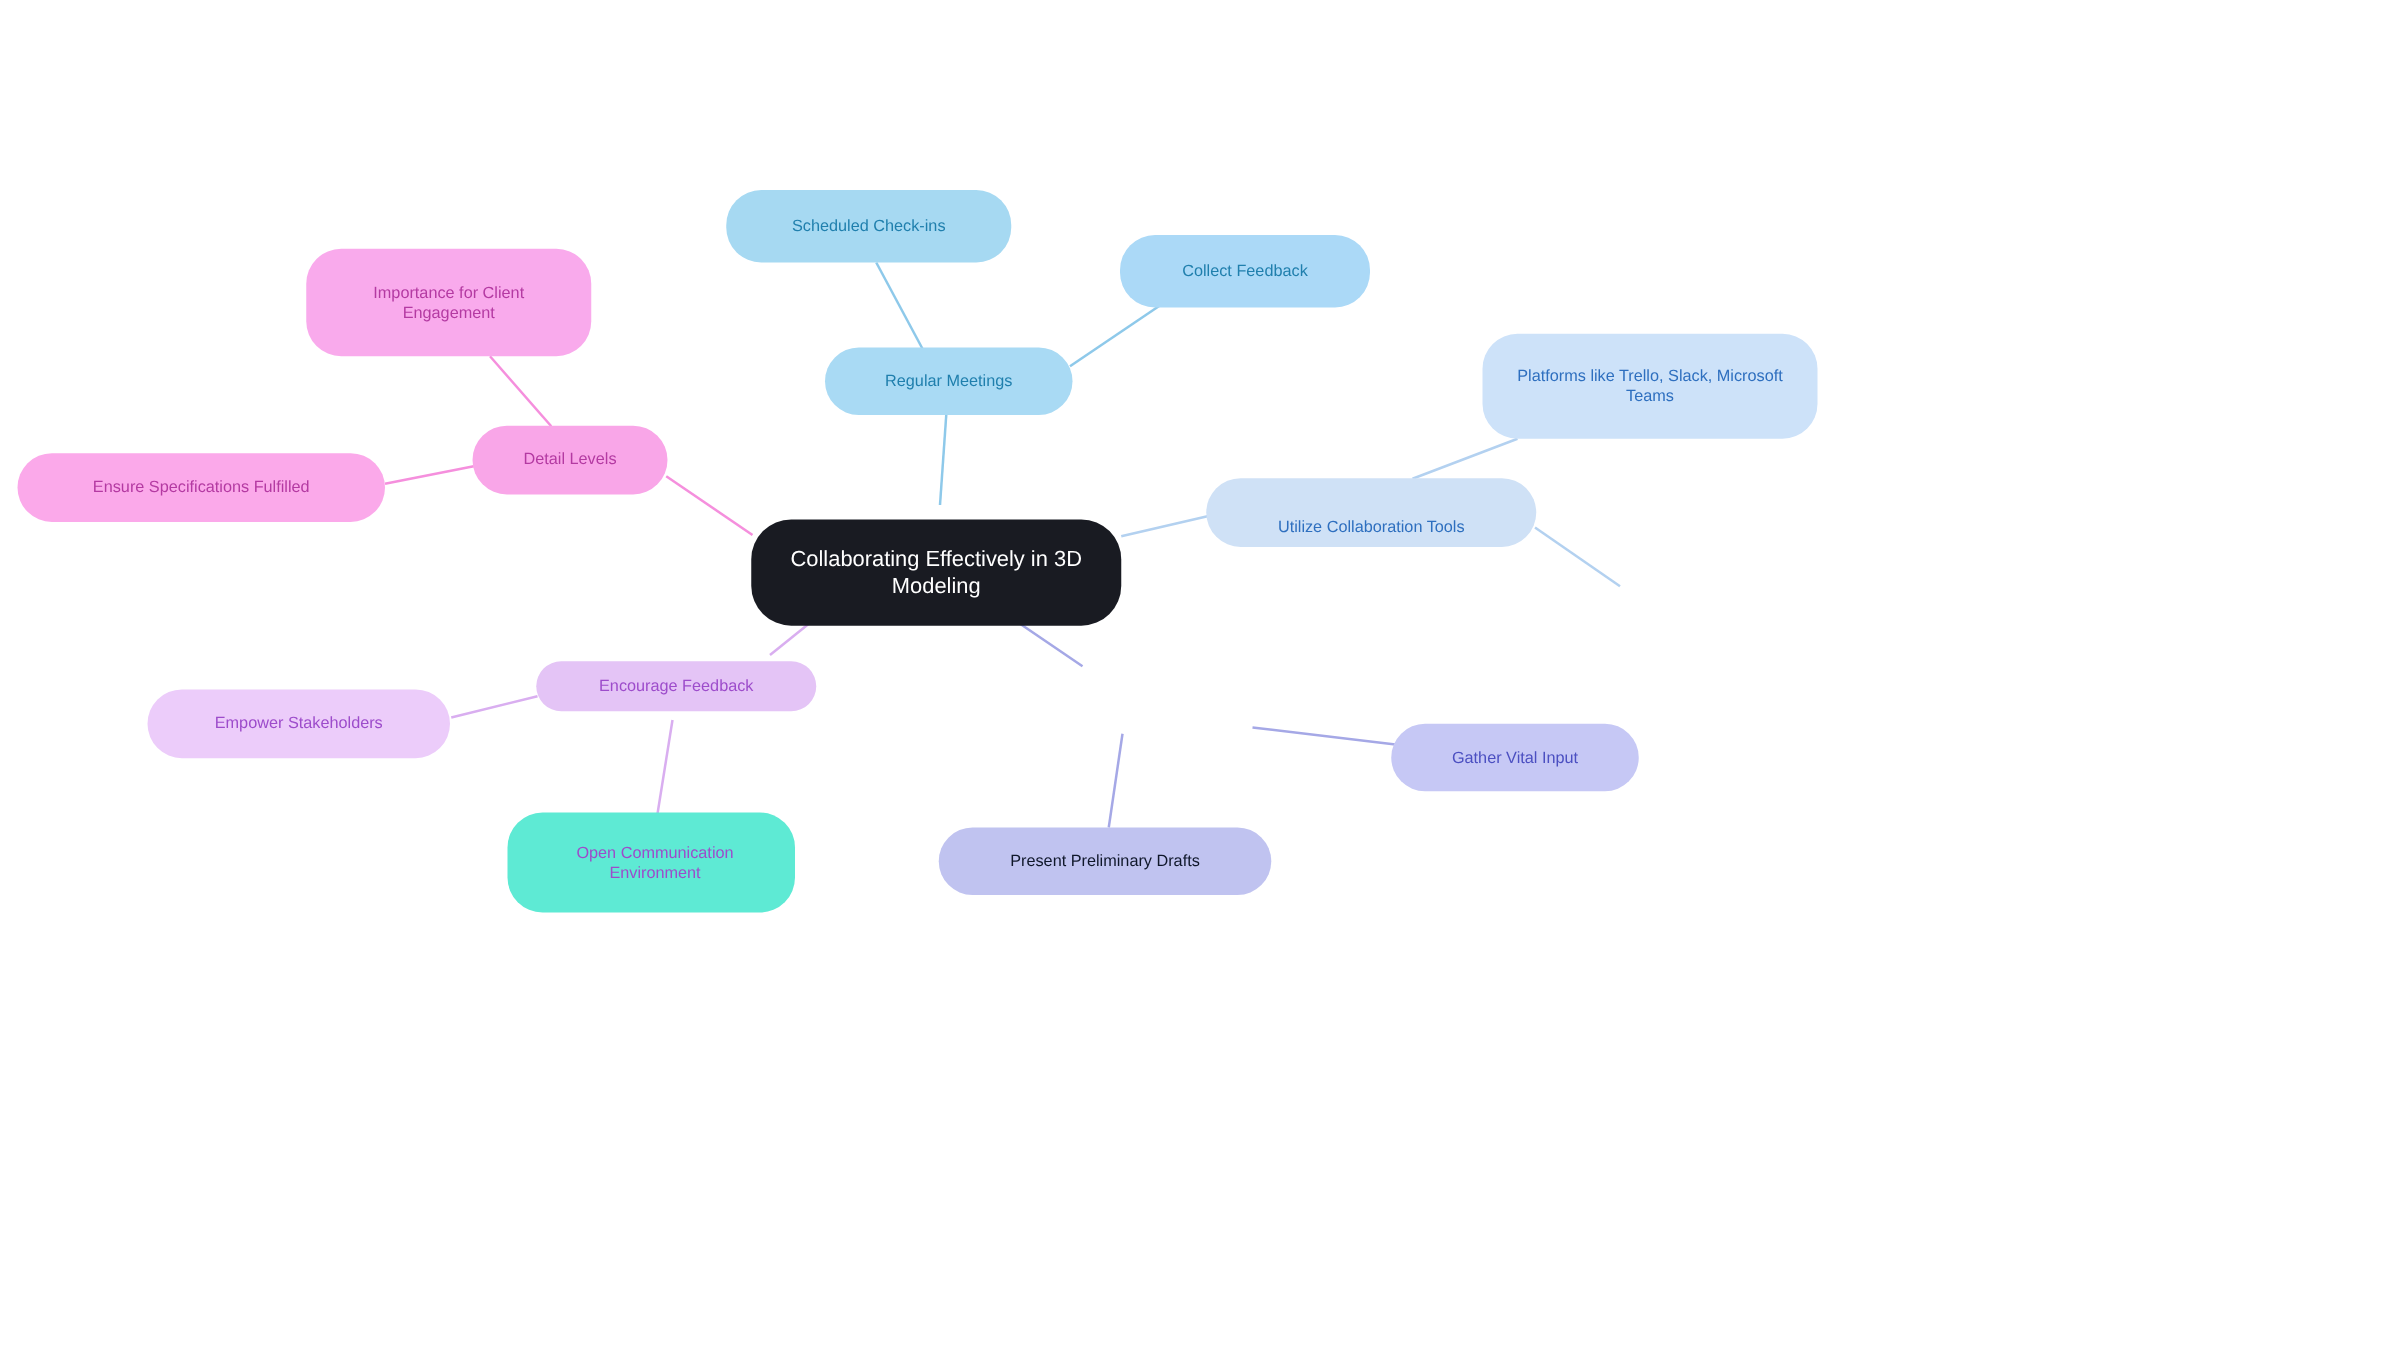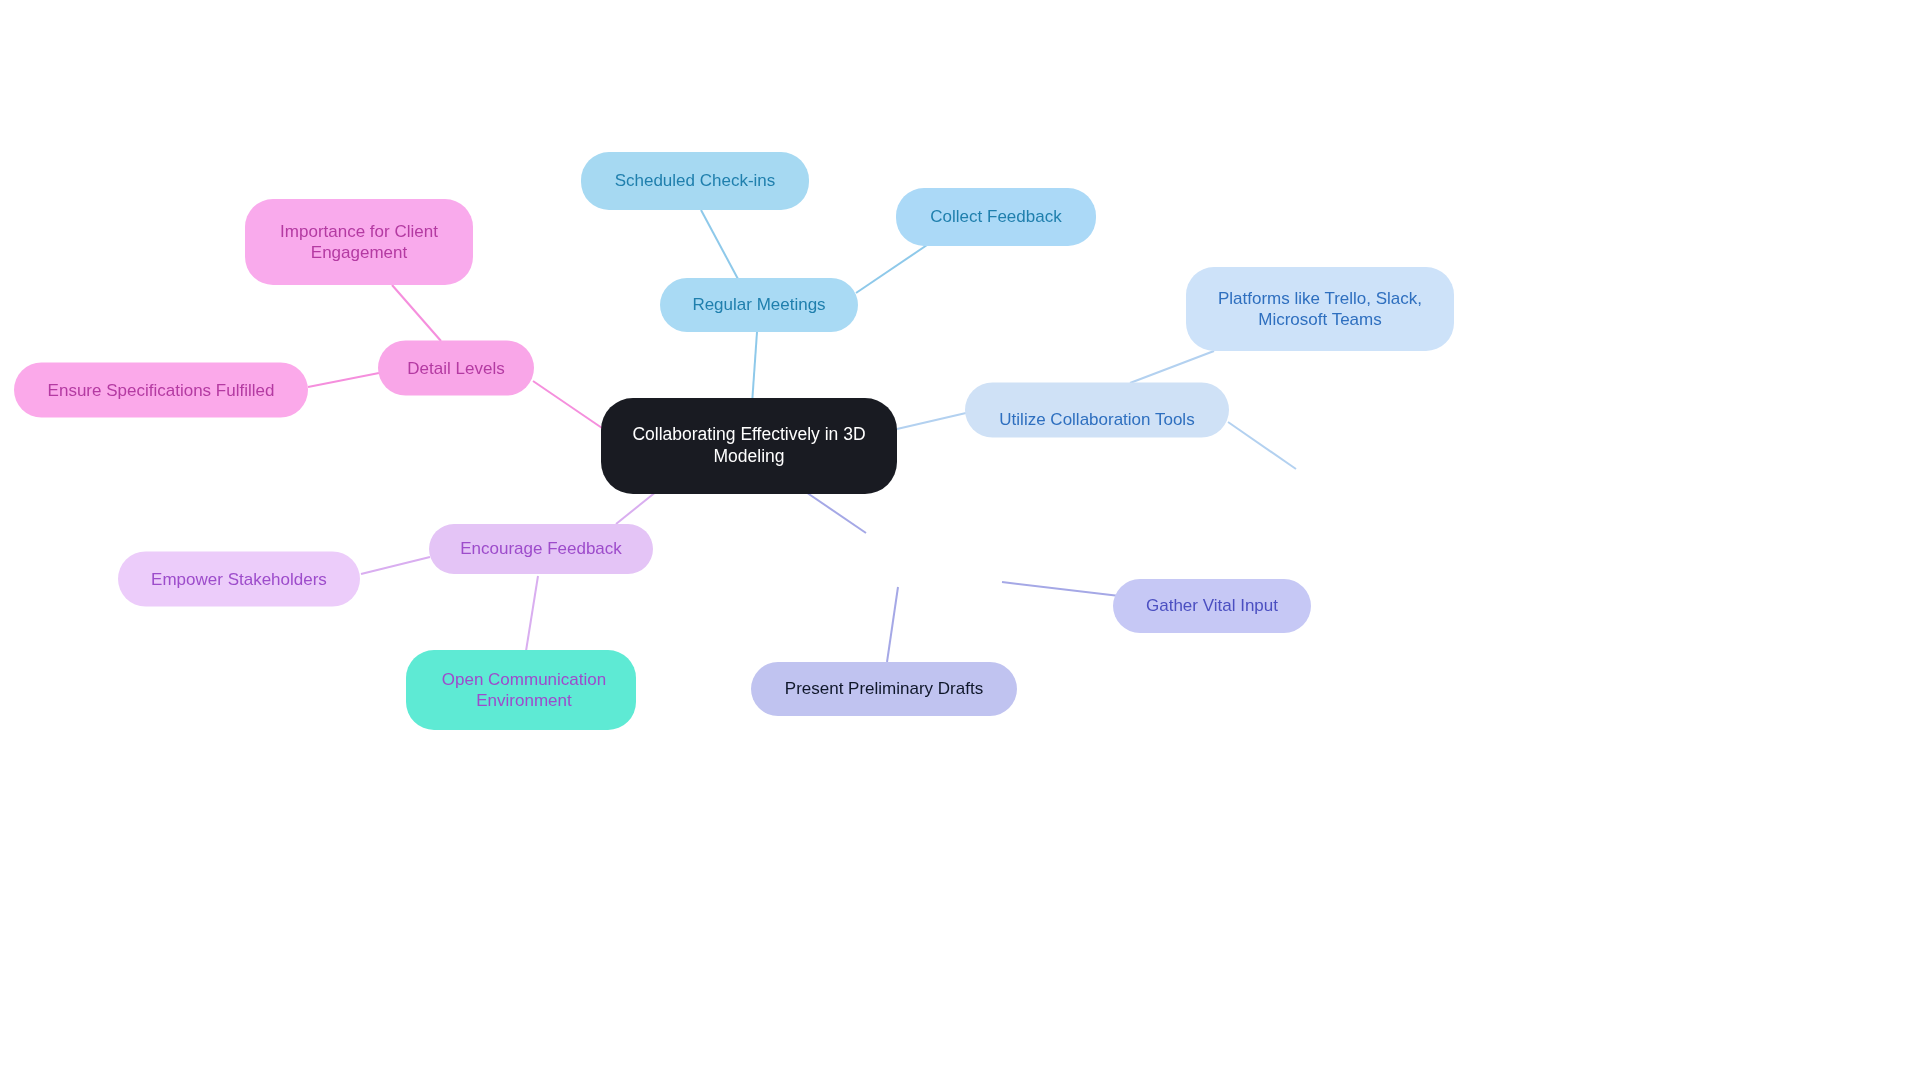--- a/index.html
+++ b/index.html
@@ -7,21 +7,21 @@
   .canvas{position:relative;width:1920px;height:1083px;background:#ffffff;overflow:hidden;}
   .edges{position:absolute;left:0;top:0;width:1920px;height:1083px;pointer-events:none;}
   .node{
     position:absolute;
     transform:translate(-50%,-50%);
     display:flex;align-items:center;justify-content:center;
     text-align:center;
     border-radius:28px;
     box-sizing:border-box;
     padding:8px 20px;
-    font-size:17px;
+    font-size:13px;
     line-height:1.25;
     cursor:default;
     user-select:none;
   }
   .node-center{
     background:#191b22;color:#ffffff;
     border-radius:32px;font-size:17.5px;
   }
   .g-blue   {background:#a9daf4;color:#1f7fad;}
   .g-blue2  {background:#a6d9f2;color:#1f7fad;}
@@ -60,21 +60,21 @@
 
     <path d="M662,487 L616,524" stroke="#d9aef0" stroke-width="2" fill="none"></path>
     <path d="M430,557 L361,574" stroke="#d9aef0" stroke-width="2" fill="none"></path>
     <path d="M538,576 L526,651" stroke="#d9aef0" stroke-width="2" fill="none"></path>
 
     <path d="M800,488 L866,533" stroke="#a5a8e6" stroke-width="2" fill="none"></path>
     <path d="M1002,582 L1128,597" stroke="#a5a8e6" stroke-width="2" fill="none"></path>
     <path d="M898,587 L887,662" stroke="#a5a8e6" stroke-width="2" fill="none"></path>
   </svg>
 
-  <div class="node node-center" style="left:749px;top:446px;width:296px;height:96px;">
+  <div class="node node-center" style="left:749px;top:458px;width:296px;height:85px;">
     <span>Collaborating Effectively in 3D Modeling</span>
   </div>
 
   <div class="node g-blue" style="left:759px;top:305px;width:198px;height:54px;">
     <span>Regular Meetings</span>
   </div>
   <div class="node g-blue2" style="left:695px;top:181px;width:228px;height:58px;">
     <span>Scheduled Check-ins</span>
   </div>
   <div class="node g-blue3" style="left:996px;top:217px;width:200px;height:58px;">
@@ -91,21 +91,21 @@
   <div class="node g-pink" style="left:456px;top:368px;width:156px;height:55px;">
     <span>Detail Levels</span>
   </div>
   <div class="node g-pink2" style="left:359px;top:242px;width:228px;height:86px;">
     <span>Importance for Client Engagement</span>
   </div>
   <div class="node g-pink3" style="left:161px;top:390px;width:294px;height:55px;">
     <span>Ensure Specifications Fulfilled</span>
   </div>
 
-  <div class="node g-purple" style="left:541px;top:549px;width:224px;height:50px;">
+  <div class="node g-purple" style="left:541px;top:549px;width:224px;height:40px;">
     <span>Encourage Feedback</span>
   </div>
   <div class="node g-purple2" style="left:239px;top:579px;width:242px;height:55px;">
     <span>Empower Stakeholders</span>
   </div>
   <div class="node g-purple3" style="left:521px;top:690px;width:230px;height:80px;">
     <span>Open Communication Environment</span>
   </div>
 
   <div class="node g-peri2" style="left:1212px;top:606px;width:198px;height:54px;">

